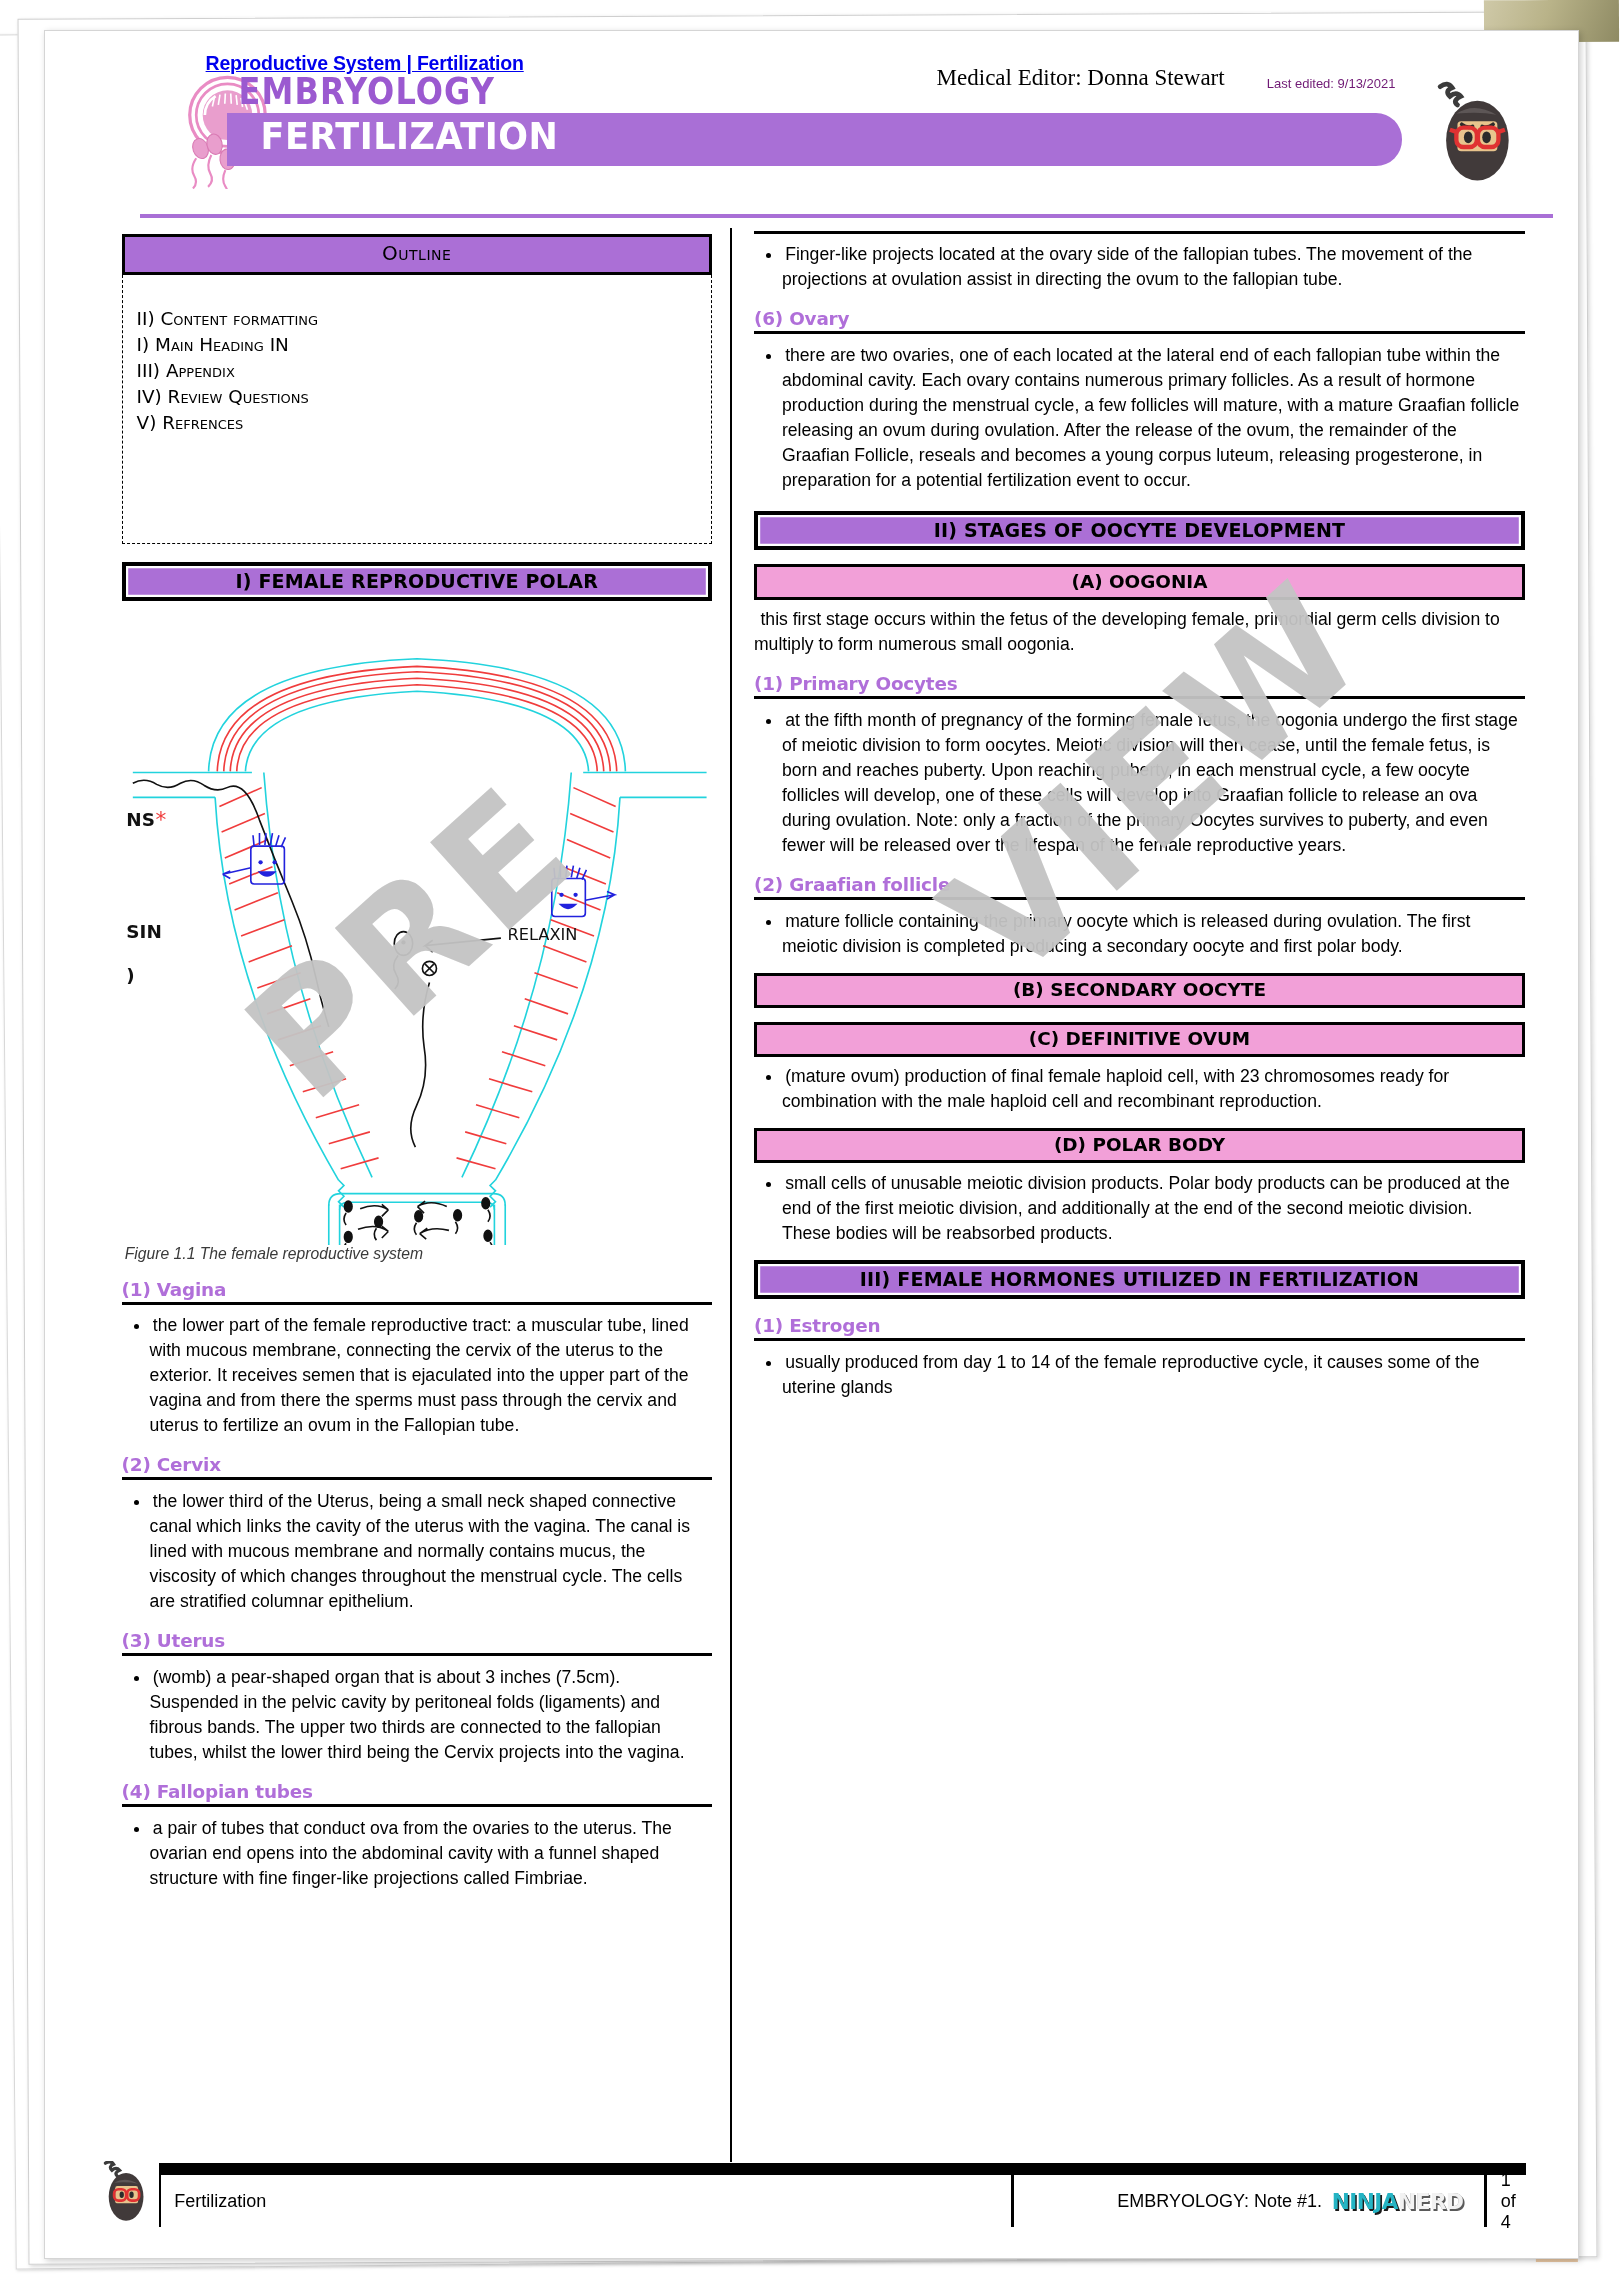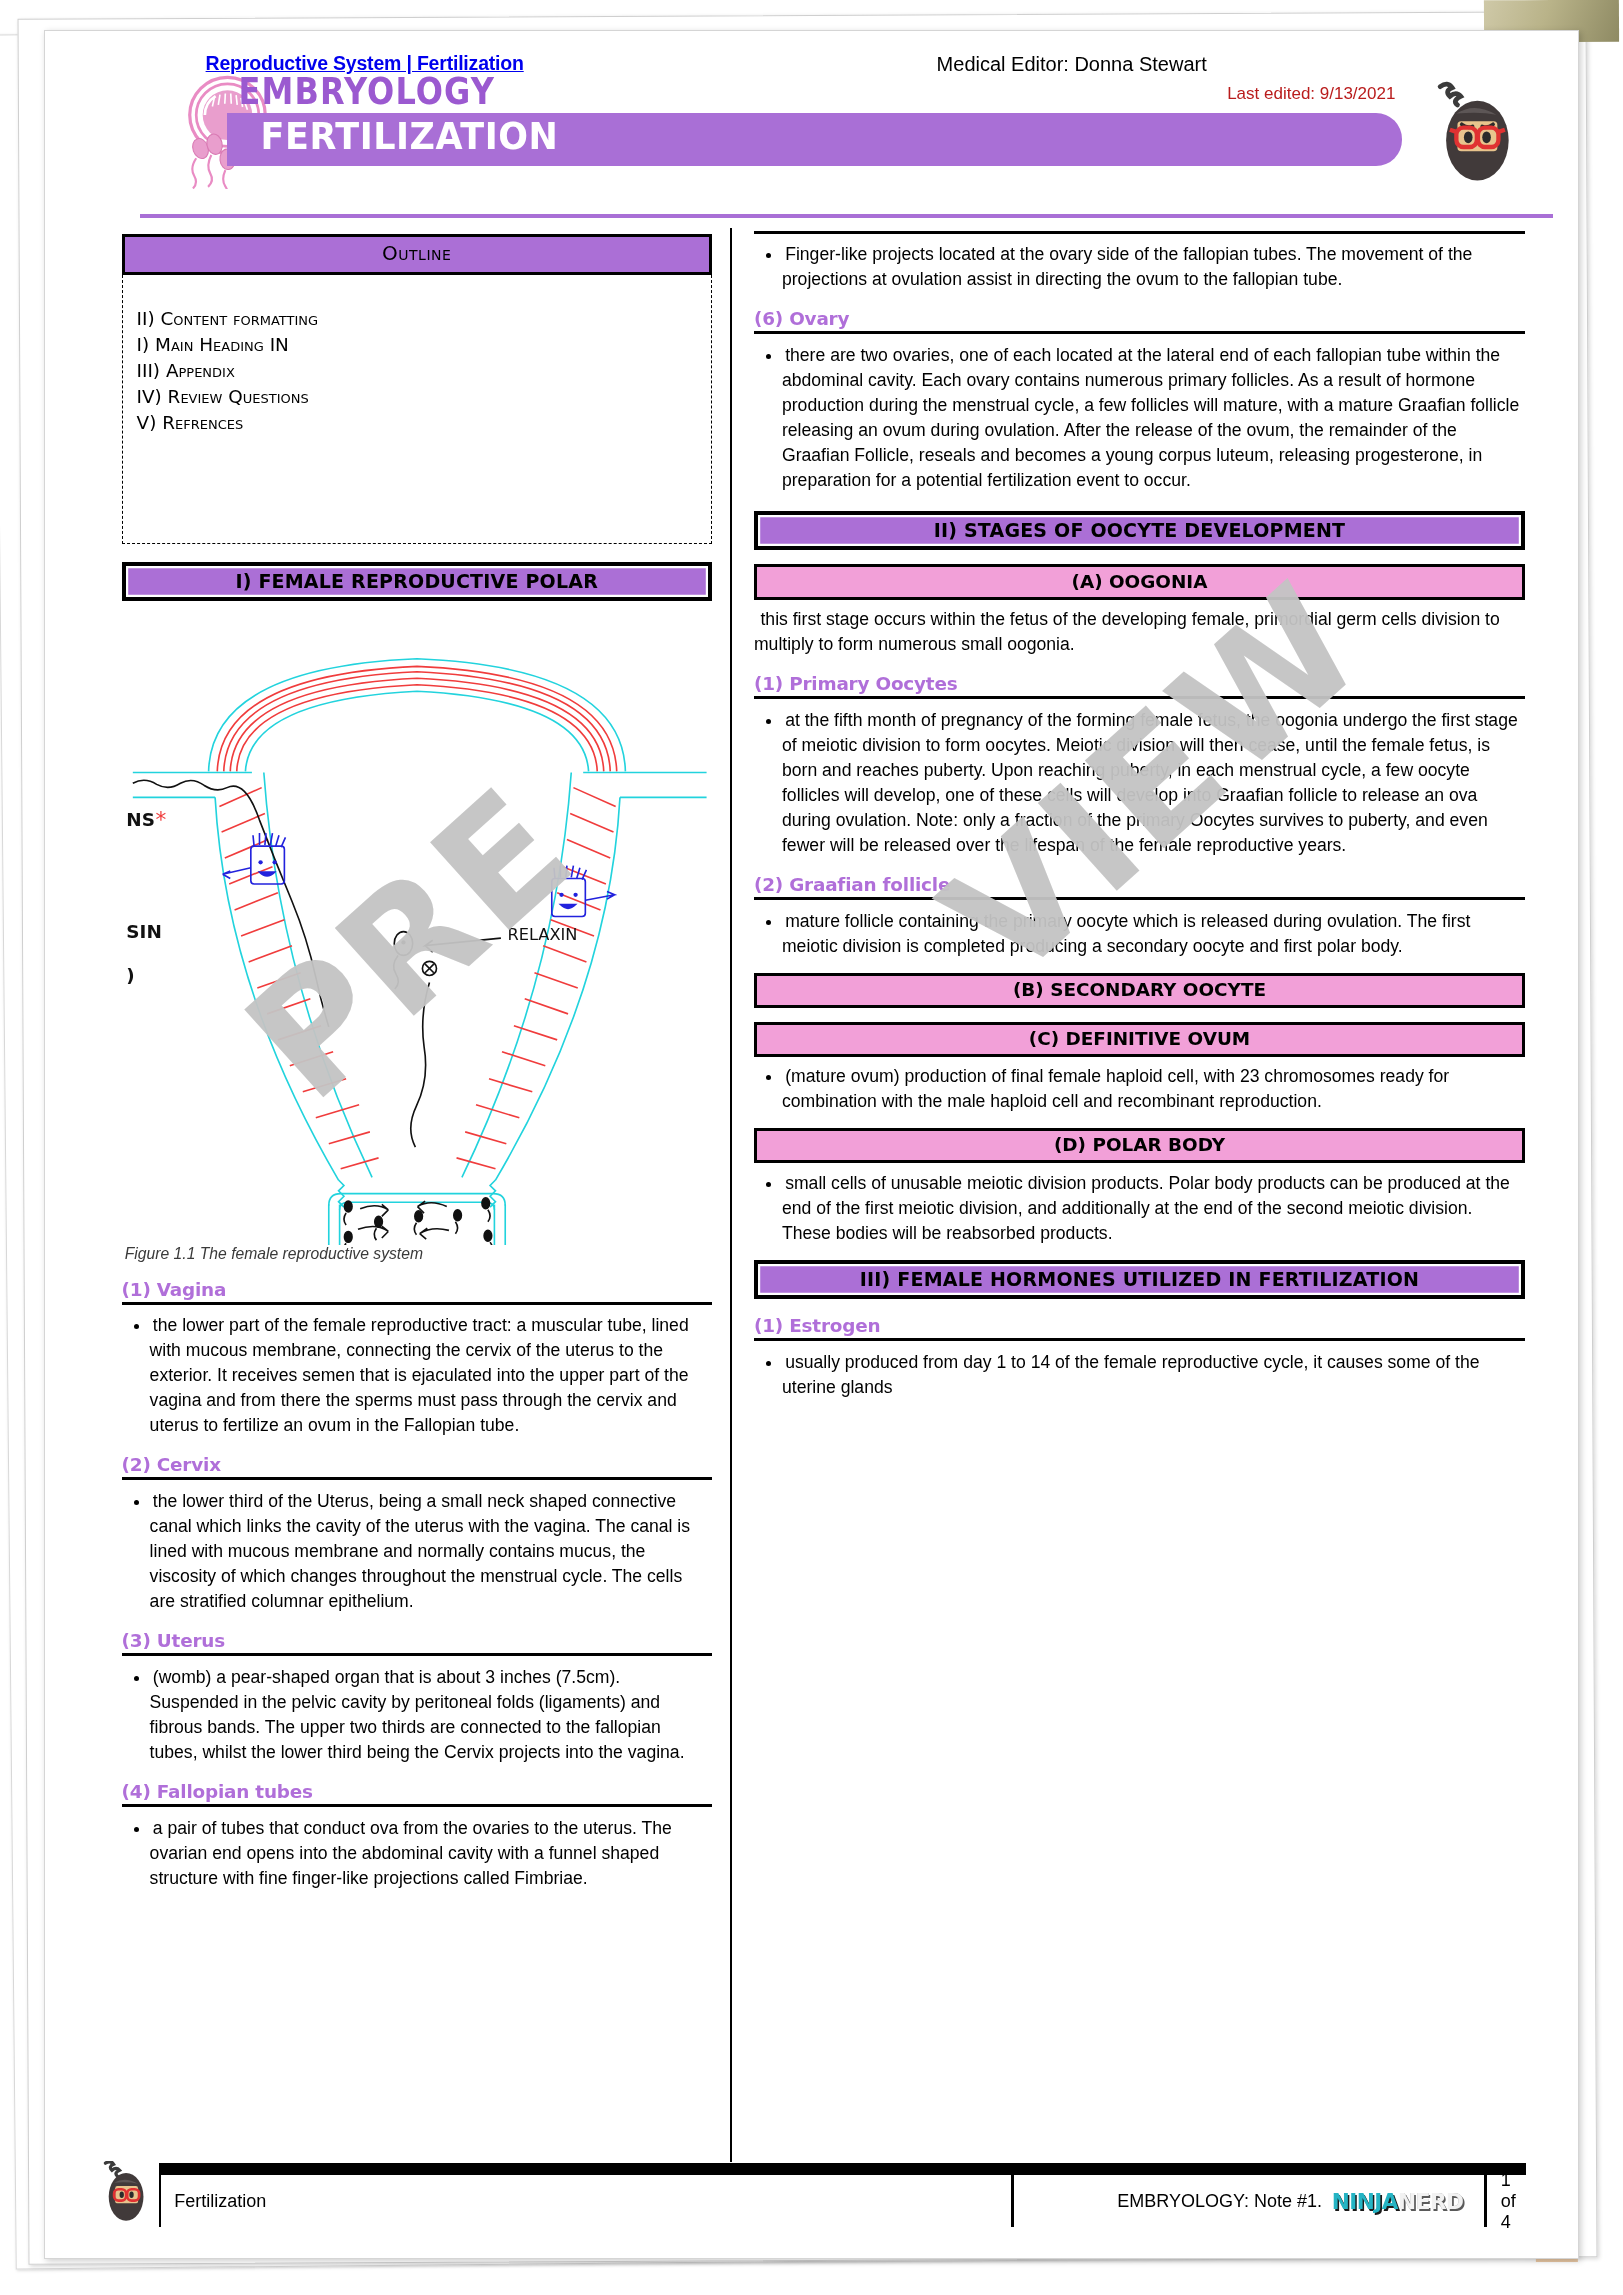--- a/index.html
+++ b/index.html
@@ -67,37 +67,37 @@
     position:absolute; left:161px; top:61px; width:1175px; height:53px;
     background:#a96fd6; border-radius:0 26px 26px 0;
   }
   .title-fert {
     position:absolute; left:195px; top:64px;
     font-family:"DejaVu Sans", sans-serif;
     font-weight:bold; font-size:35px; letter-spacing:0.5px; color:#ffffff;
     transform:scaleY(1.05);
   }
   .last-edited {
-    position:absolute; right:162px; top:32px;
-    font-size:17px; color:#b91c1c;
+    position:absolute; right:162px; top:24px;
+    font-size:13px; color:#701a75;
   }
   .ninja-head {
     position:absolute; right:37px; top:28px; width:96px; height:106px;
   }
   .subhead-row {
     position:relative; height:31px; margin-top:2.2px;
   }
   .subhead-link {
     position:absolute; left:140px; top:0;
     font-size:19.5px; font-weight:bold; color:#0000ee;
     text-decoration:underline; letter-spacing:-0.2px;
   }
   .subhead-editor {
-    position:absolute; left:871px; top:1px;
-    font-size:20px; color:#000;
+    position:absolute; left:871px; top:13px;
+    font-size:23px; color:#000;font-family:Liberation Serif, serif;
   }
   .purple-rule {
     position:absolute; left:74px; right:4.3px; top:162px; height:4.9px; background:#a96fd6;
   }
 
   
   .cols {
     position:absolute; left:0; right:0; top:179px; bottom:81px;
     display:flex;
   }

